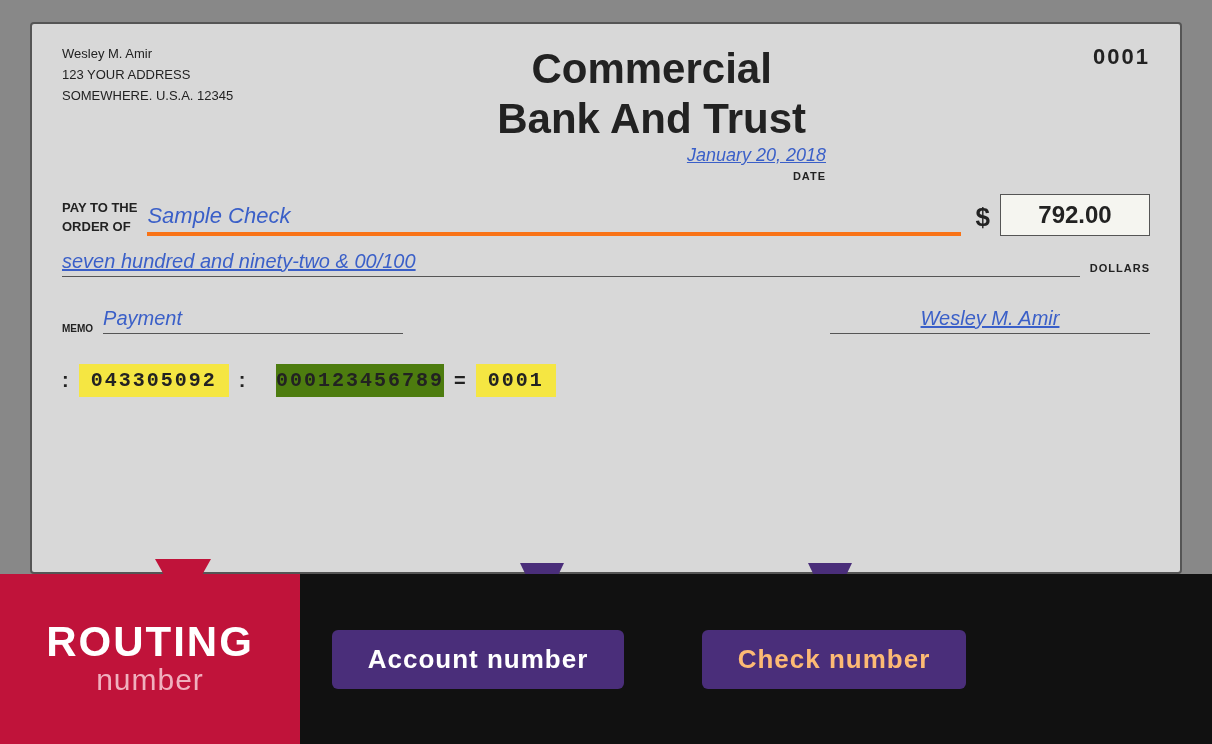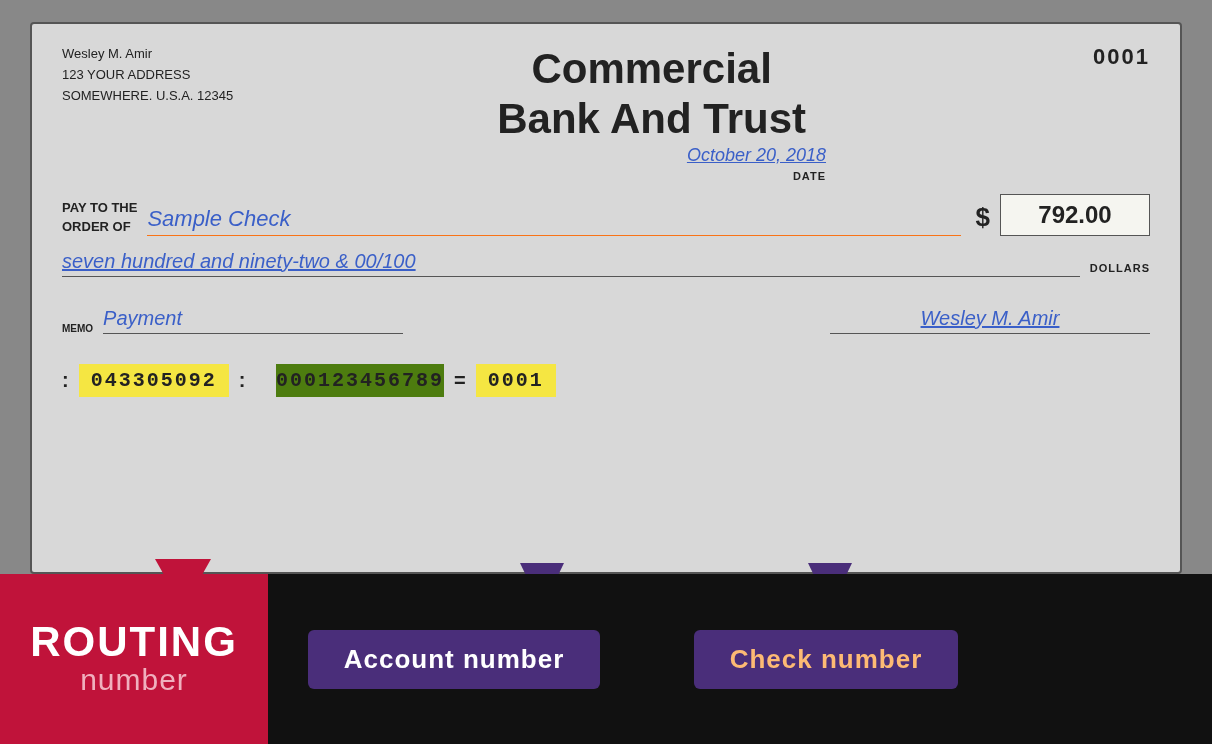--- a/index.html
+++ b/index.html
@@ -103,21 +103,21 @@
       font-size: 13px;
       font-weight: bold;
       color: #222;
       line-height: 1.4;
       margin-right: 10px;
       min-width: 70px;
     }
 
     .pay-line {
       flex: 1;
-      border-bottom: 1px solid #f97316;
+      border-bottom: 4px solid #f97316;
       padding-bottom: 3px;
       margin-right: 15px;
     }
 
     .pay-name {
       font-size: 22px;
       color: #3a5fc8;
       font-style: italic;
     }
 
@@ -300,21 +300,21 @@
       width: 0;
       height: 0;
       border-left: 22px solid transparent;
       border-right: 22px solid transparent;
       border-top: 46px solid #4a2e7a;
     }
 
     
     .routing-label-box {
       background: #c0133a;
-      width: 268px;
+      width: 300px;
       display: flex;
       flex-direction: column;
       justify-content: center;
       align-items: center;
       padding: 20px;
     }
 
     .routing-label-top {
       font-size: 42px;
       font-weight: bold;
@@ -393,21 +393,21 @@
       <div>SOMEWHERE. U.S.A. 12345</div>
     </div>
 
     <div class="bank-date-block">
       <div class="bank-name">
         <span>Commercial</span><br>
         <span>Bank And Trust</span>
       </div>
       <div class="date-row" style="width:100%; margin-bottom:0;">
         <div class="date-block">
-          <span class="date-value">October 20, 2018</span>
+          <span class="date-value">January 20, 2018</span>
           <span class="date-label">DATE</span>
         </div>
       </div>
     </div>
 
     <div class="check-number-block">
       <span class="check-number">0001</span>
     </div>
   </div>
 

